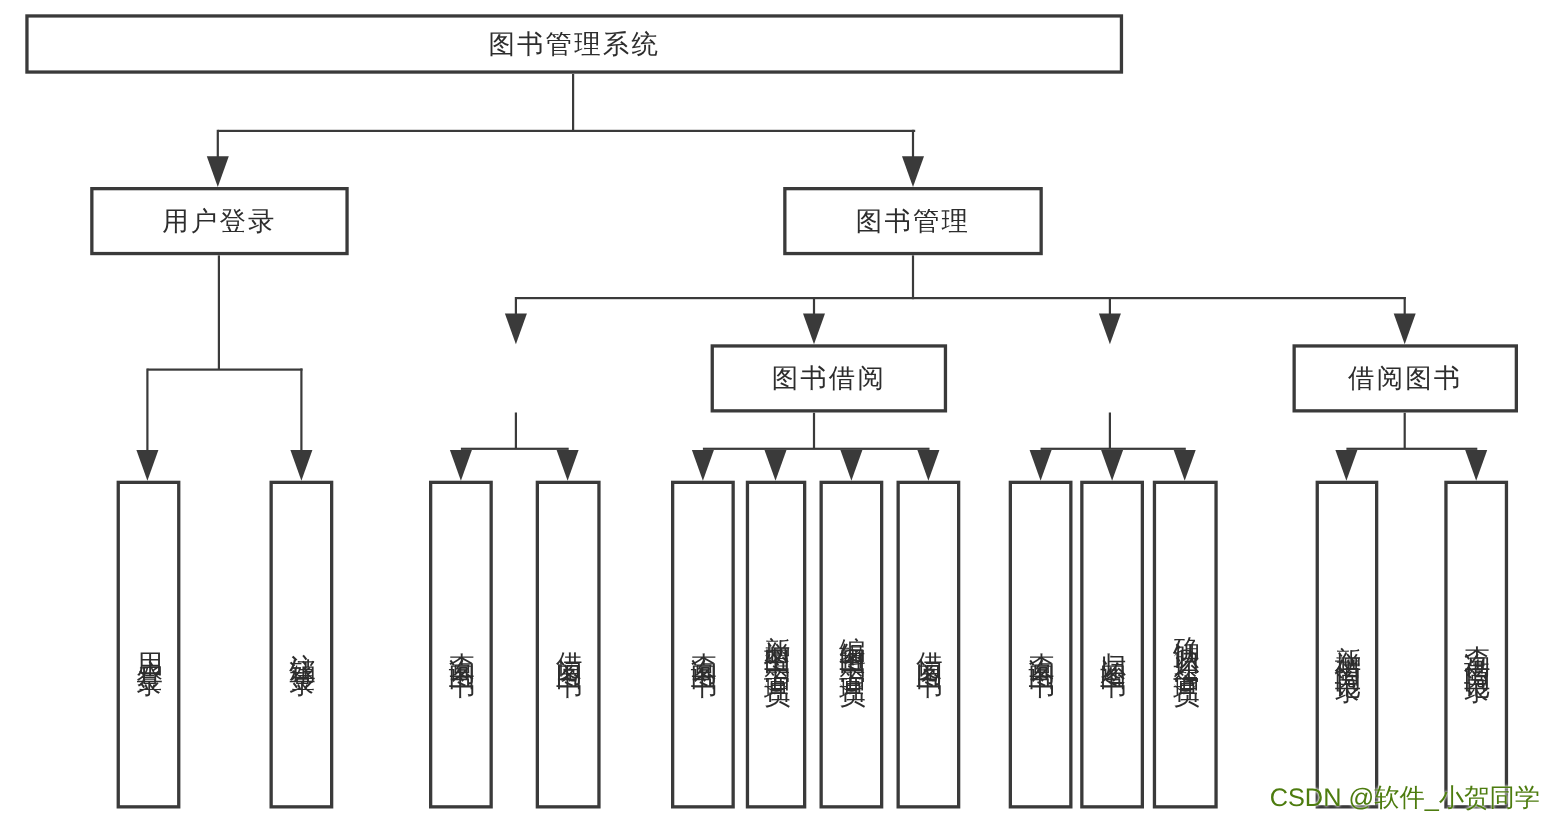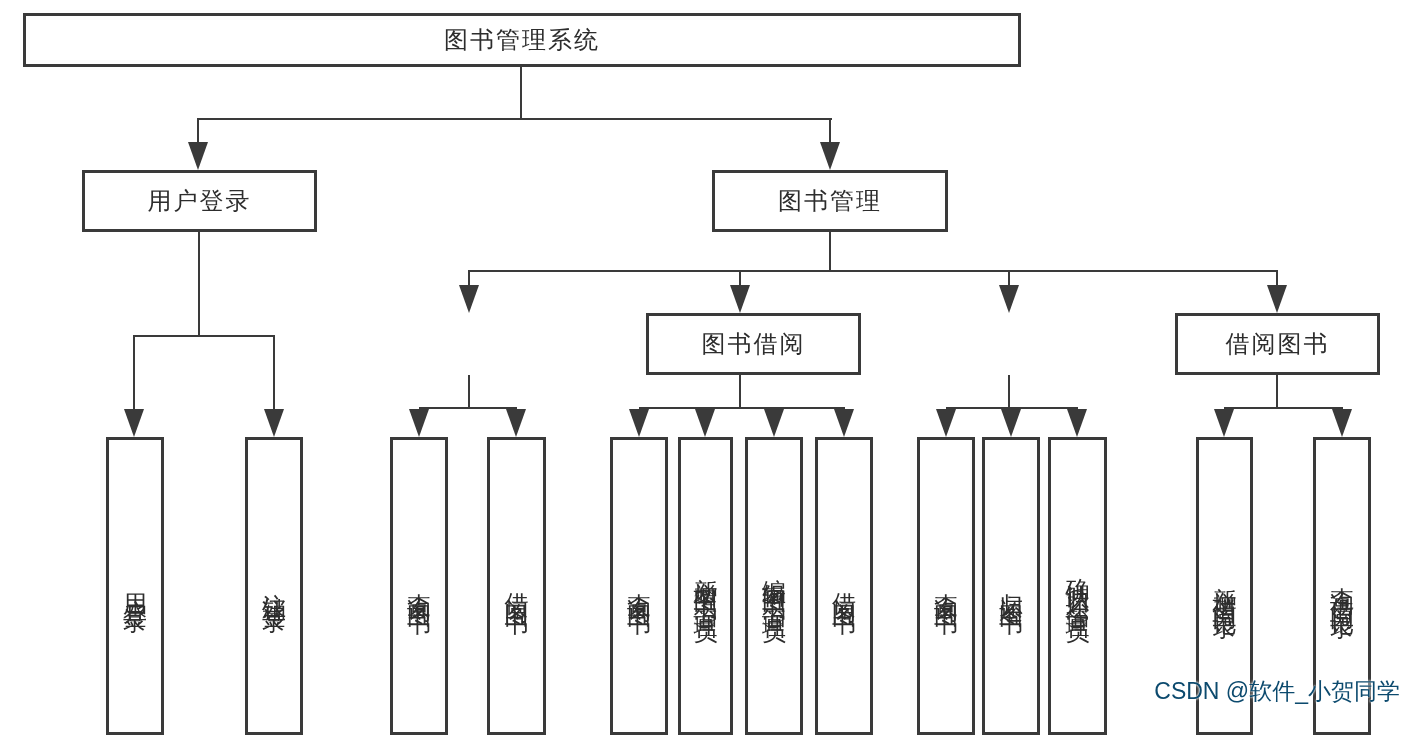--- a/index.html
+++ b/index.html
@@ -44,23 +44,23 @@
   .hline { position: absolute; height: 2px; background: #3a3a3a; z-index: 1; }
   .arrow {
     position: absolute; width: 0; height: 0; z-index: 3;
     border-left: 10px solid transparent;
     border-right: 10px solid transparent;
     border-top: 28px solid #3a3a3a;
   }
   
   .watermark {
     position: absolute;
-    right: 5px; top: 676px;
+    right: 5px; top: 710px;
     font-size: 23px;
-    color: #0c4a6e;
+    color: #4d7c0f;
     text-shadow: 0 0 3px #ffffff, 0 0 2px #ffffff;
     z-index: 5;
     white-space: nowrap;
   }
 </style>
 </head>
 <body>
 
 <div id="canvas">
 

